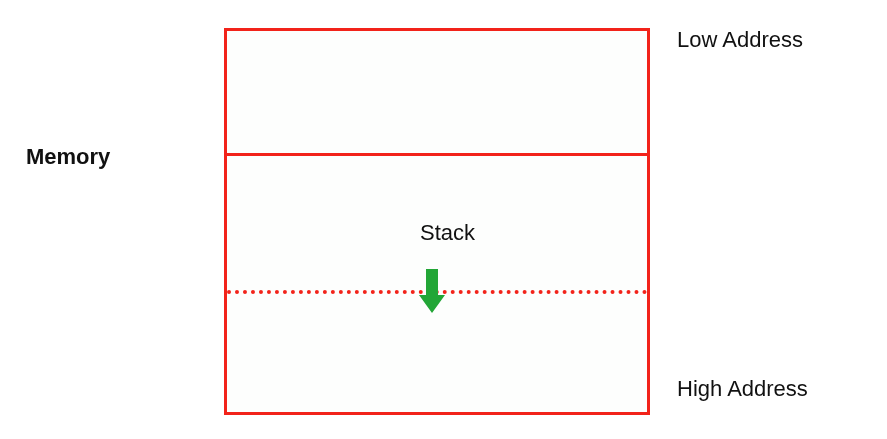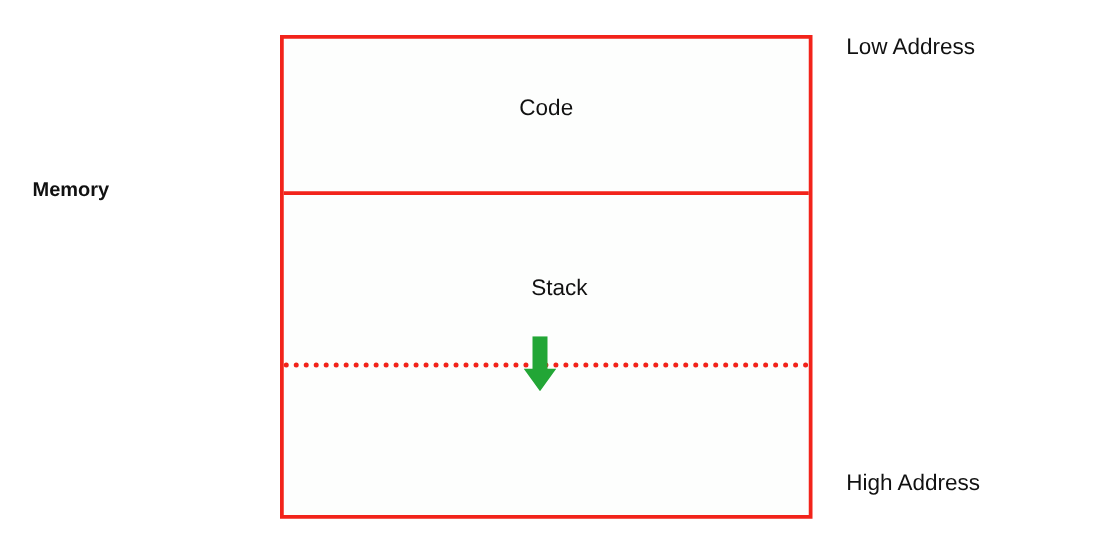--- a/index.html
+++ b/index.html
@@ -1,34 +1,33 @@
 <!DOCTYPE html>
 <html><head>
 <meta charset="utf-8">
 <style>
   html,body{margin:0;padding:0;background:#ffffff;}
   body{width:887px;height:439px;position:relative;overflow:hidden;font-family:"Liberation Sans","DejaVu Sans",sans-serif;color:#111;}
   .box{position:absolute;left:224px;top:28px;width:420px;height:381px;border:3px solid #f2231a;background:#fdfefd;}
   .divider{position:absolute;left:0;right:0;top:122px;height:0;border-top:3px solid #f2231a;}
   .dotted{position:absolute;left:0;right:0;top:259px;height:0;border-top:4px dotted #f2231a;}
-  .label{position:absolute;font-size:18px;}
+  .label{position:absolute;font-size:22px;}
   .code{left:0;right:0;top:45px;text-align:center;}
   .stack{left:0;right:0;top:189px;text-align:center;margin-left:21px;}
-  .memory{left:26px;top:144px;font-weight:bold;font-size:16px;}
+  .memory{left:26px;top:144px;font-weight:bold;font-size:22px;}
   .low{left:677px;top:27px;}
   .high{left:677px;top:376px;text-align:center;}
   .arrow{position:absolute;left:419px;top:269px;width:26px;height:44px;}
 </style>
 </head>
 <body>
 
 <div class="label memory">Memory</div>
 
 <div class="box">
-  <div class="label code">Code</div>
   <div class="divider"></div>
   <div class="label stack">Stack</div>
   <div class="dotted"></div>
 </div>
 
 <svg class="arrow" viewBox="0 0 26 44">
   <polygon points="7,0 19,0 19,26 26,26 13,44 0,26 7,26" fill="#22a636"></polygon>
 </svg>
 
 <div class="label low">Low Address</div>

